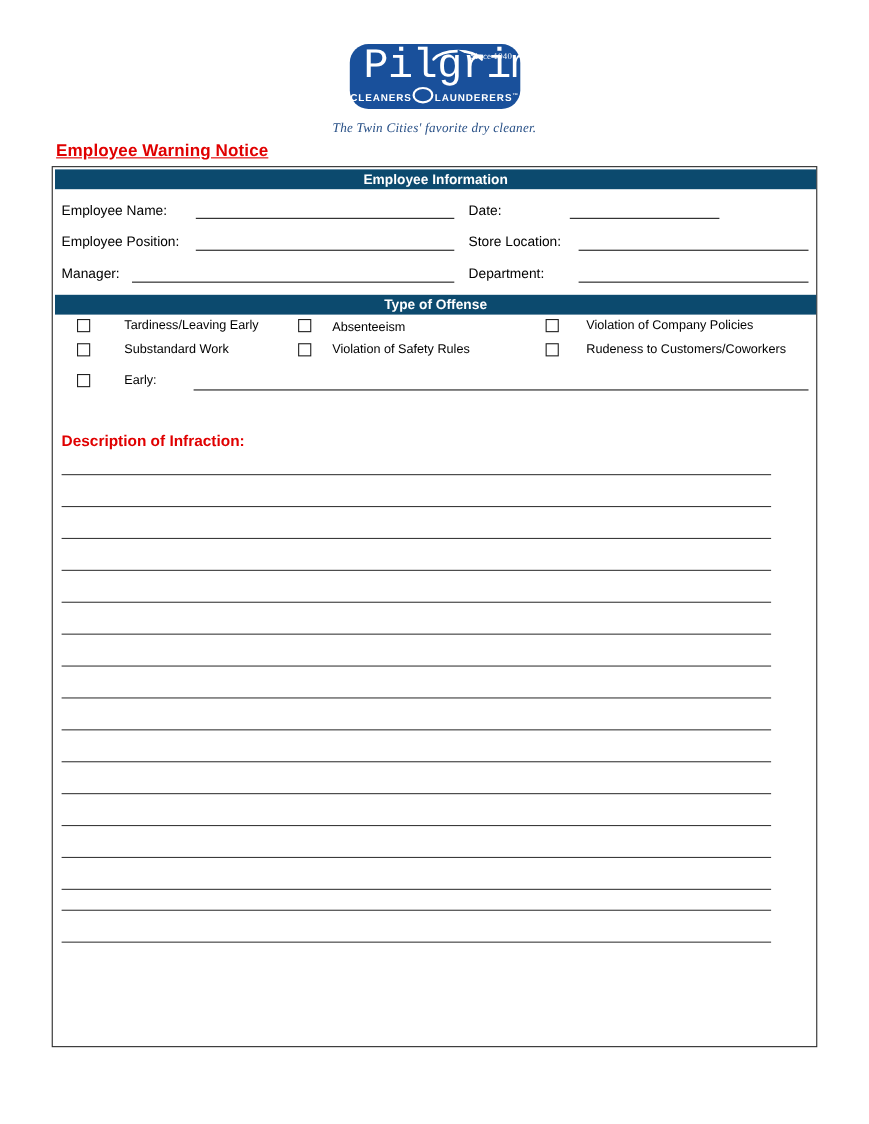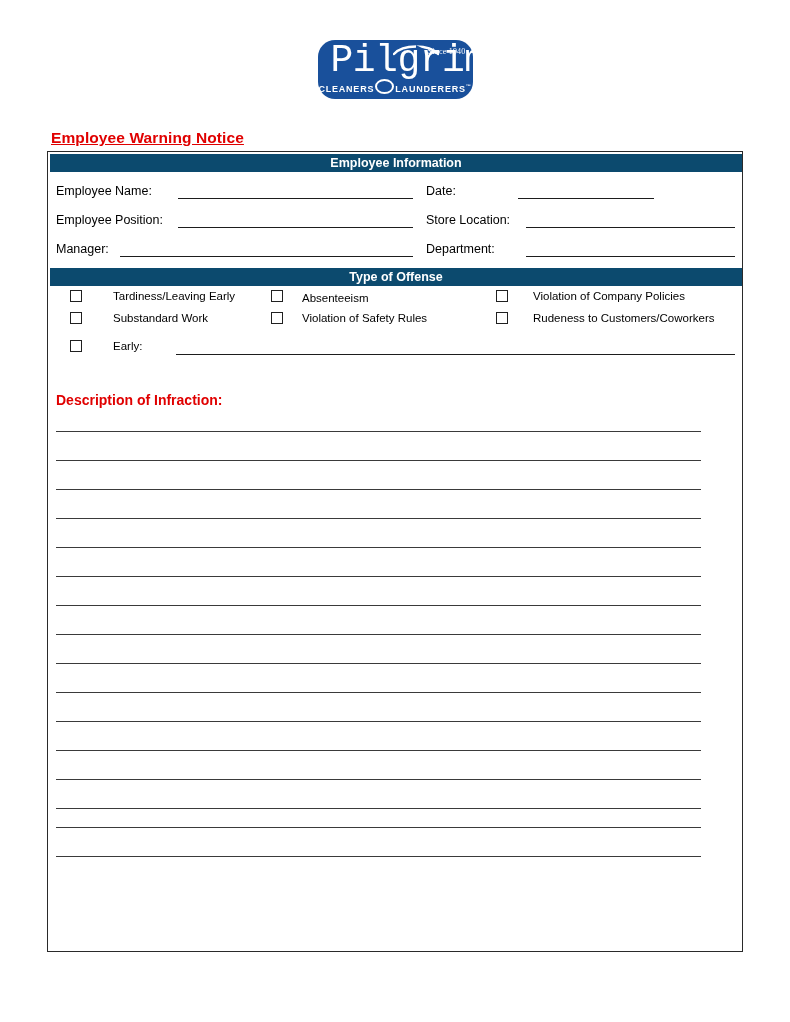--- a/index.html
+++ b/index.html
@@ -184,20 +184,21 @@
     <svg class="logo-swoosh" viewBox="0 0 46 13">
       <path d="M1 11 C 10 1, 36 1, 45 11" stroke="#ffffff" stroke-width="2.4" fill="none" stroke-linecap="round"></path>
       <path d="M23 2 L 31 6 L 23 7 Z" fill="#19509b"></path>
     </svg>
     <span class="logo-since">Since 1940</span>
     <span class="logo-word">Pilgrim</span>
     <div class="logo-bottom">
       <span>CLEANERS</span><span class="lnk"></span><span>LAUNDERERS</span><span class="logo-tm">™</span>
     </div>
   </div>
+  <div class="tagline">The Twin Cities' favorite dry cleaner.</div>
 </div>
 
 <div class="doc-title">Employee Warning Notice</div>
 
 <div class="form-box">
 
   <div class="bar bar-employee">Employee Information</div>
 
   <div class="fld" style="left:8px; top:32px;">Employee Name:</div>
   <div class="rule" style="left:130px; top:46px; width:235px;"></div>

